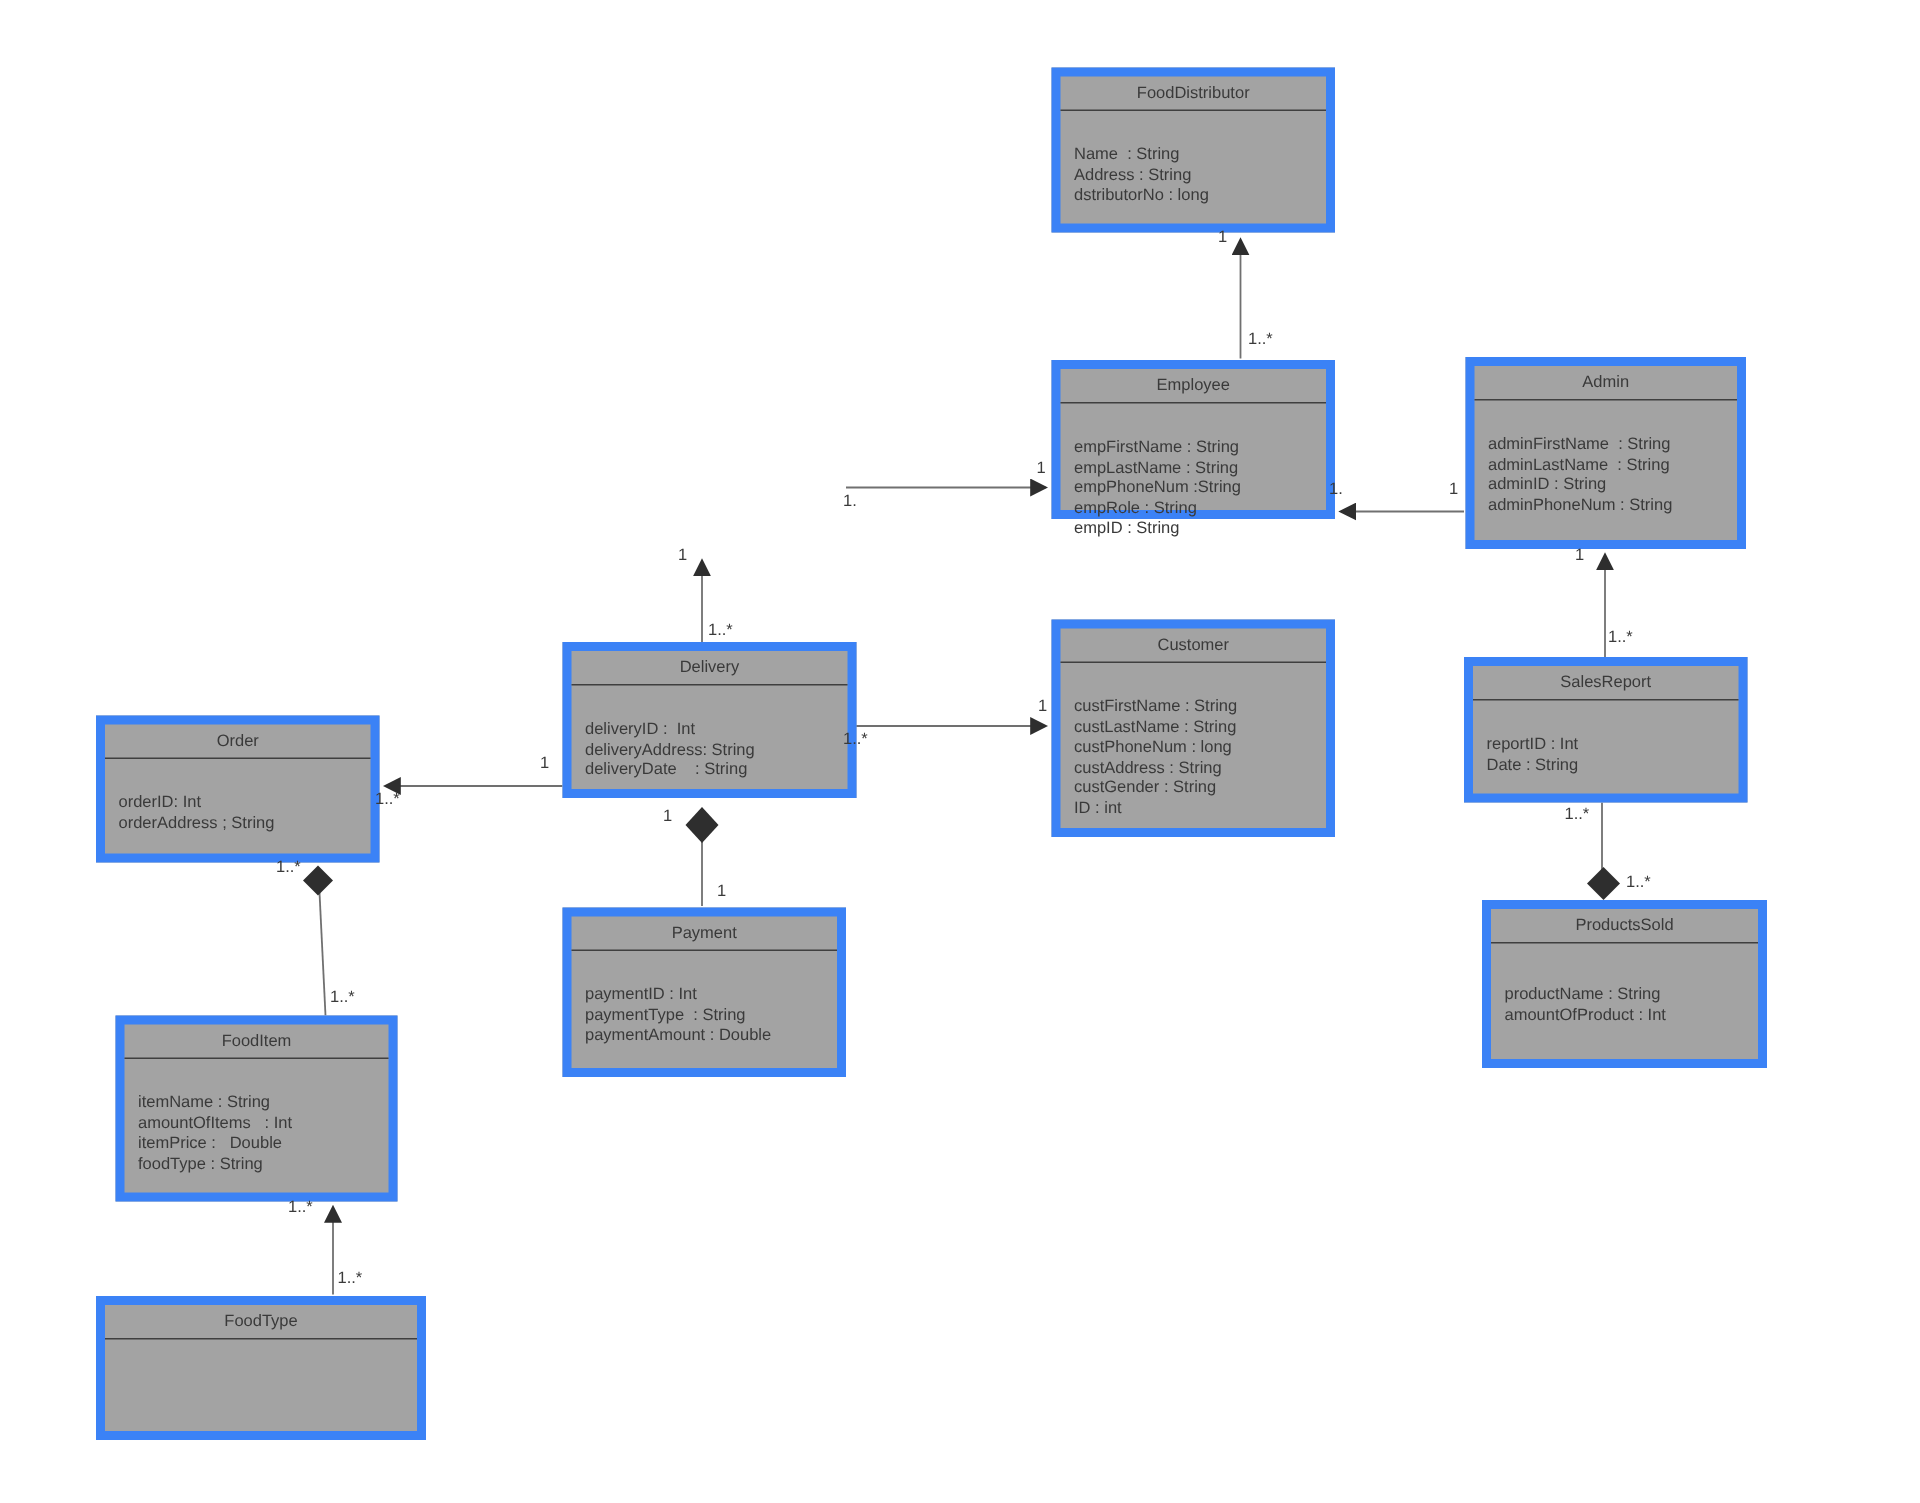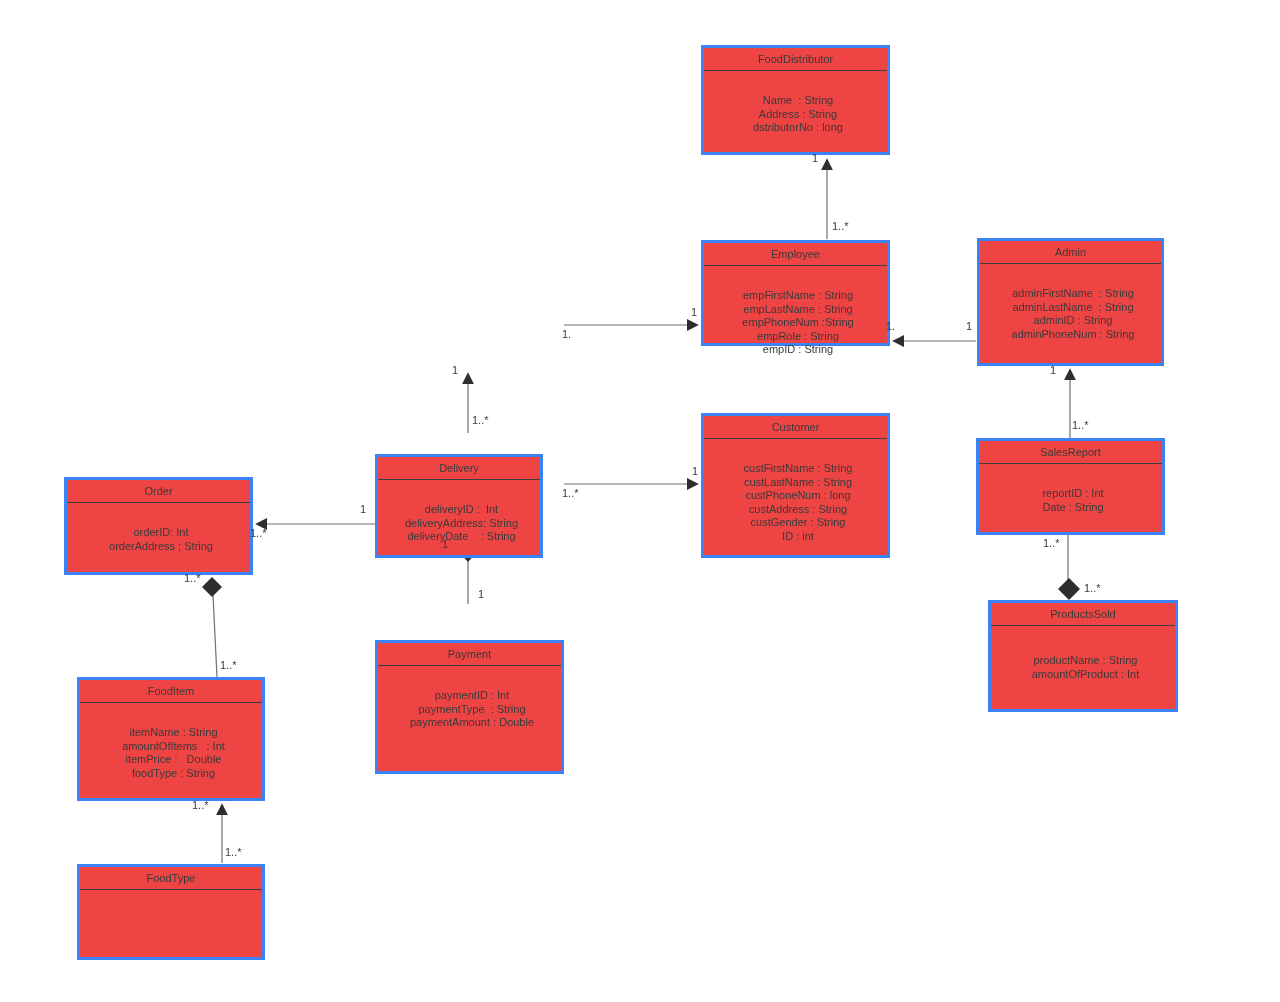--- a/index.html
+++ b/index.html
@@ -2,31 +2,31 @@
 <html><head>
 <meta charset="utf-8">
 <style>
   html,body { margin:0; padding:0; background:#ffffff; }
   #canvas {
     position:relative; width:1280px; height:1002px; background:#ffffff;
     font-family:"Liberation Sans", sans-serif; overflow:hidden;
   }
   #wires { position:absolute; left:0; top:0; width:1280px; height:1002px; }
   .uml-class {
-    position:absolute; background:#ef4444;
-    border:3px solid #3b82f6; box-sizing:border-box;
+    position:absolute; background:#a3a3a3;
+    border:6px solid #3b82f6; box-sizing:border-box;
   }
   .uml-title {
     height:22px; line-height:22px; text-align:center;
     border-bottom:1px solid #3f3f3f;
     font-size:11px; color:#3a3a3a;
   }
   .uml-attrs { padding:23px 4px 0 9px; }
   .attr {
-    font-size:11px; line-height:13.6px; color:#3a3a3a; white-space:pre;text-align:center;
+    font-size:11px; line-height:13.6px; color:#3a3a3a; white-space:pre;
   }
   .attrs-late { padding-top:28px; }
   .mult {
     position:absolute; font-size:11px; color:#3a3a3a; white-space:pre;
   }
 </style>
 </head>
 <body>
 
 <div id="canvas">
@@ -93,38 +93,38 @@
     <div class="uml-attrs">
       <div class="attr">custFirstName : String</div>
       <div class="attr">custLastName : String</div>
       <div class="attr">custPhoneNum : long</div>
       <div class="attr">custAddress : String</div>
       <div class="attr">custGender : String</div>
       <div class="attr">ID : int</div>
     </div>
   </div>
 
-  <div class="uml-class" style="left:375px;top:454px;width:168px;height:104px">
+  <div class="uml-class" style="left:375px;top:428px;width:196px;height:104px">
     <div class="uml-title">Delivery</div>
     <div class="uml-attrs">
       <div class="attr">deliveryID :  Int</div>
       <div class="attr">deliveryAddress: String</div>
       <div class="attr">deliveryDate    : String</div>
     </div>
   </div>
 
   <div class="uml-class" style="left:64px;top:477px;width:189px;height:98px">
     <div class="uml-title">Order</div>
     <div class="uml-attrs">
       <div class="attr">orderID: Int</div>
       <div class="attr">orderAddress ; String</div>
     </div>
   </div>
 
-  <div class="uml-class" style="left:375px;top:640px;width:189px;height:134px">
+  <div class="uml-class" style="left:375px;top:605px;width:189px;height:113px">
     <div class="uml-title">Payment</div>
     <div class="uml-attrs">
       <div class="attr">paymentID : Int</div>
       <div class="attr">paymentType  : String</div>
       <div class="attr">paymentAmount : Double</div>
     </div>
   </div>
 
   <div class="uml-class" style="left:976px;top:438px;width:189px;height:97px">
     <div class="uml-title">SalesReport</div>
@@ -145,21 +145,21 @@
   </div>
 
   <div class="uml-class" style="left:988px;top:600px;width:190px;height:112px">
     <div class="uml-title">ProductsSold</div>
     <div class="uml-attrs attrs-late">
       <div class="attr">productName : String</div>
       <div class="attr">amountOfProduct : Int</div>
     </div>
   </div>
 
-  <div class="uml-class" style="left:77px;top:864px;width:188px;height:96px">
+  <div class="uml-class" style="left:64px;top:864px;width:220px;height:96px">
     <div class="uml-title">FoodType</div>
   </div>
 
   <span class="mult" style="left:812px;top:152px">1</span>
   <span class="mult" style="left:832px;top:220px">1..*</span>
 
   <span class="mult" style="left:562px;top:328px">1.</span>
   <span class="mult" style="left:691px;top:306px">1</span>
 
   <span class="mult" style="left:886px;top:320px">1.</span>

